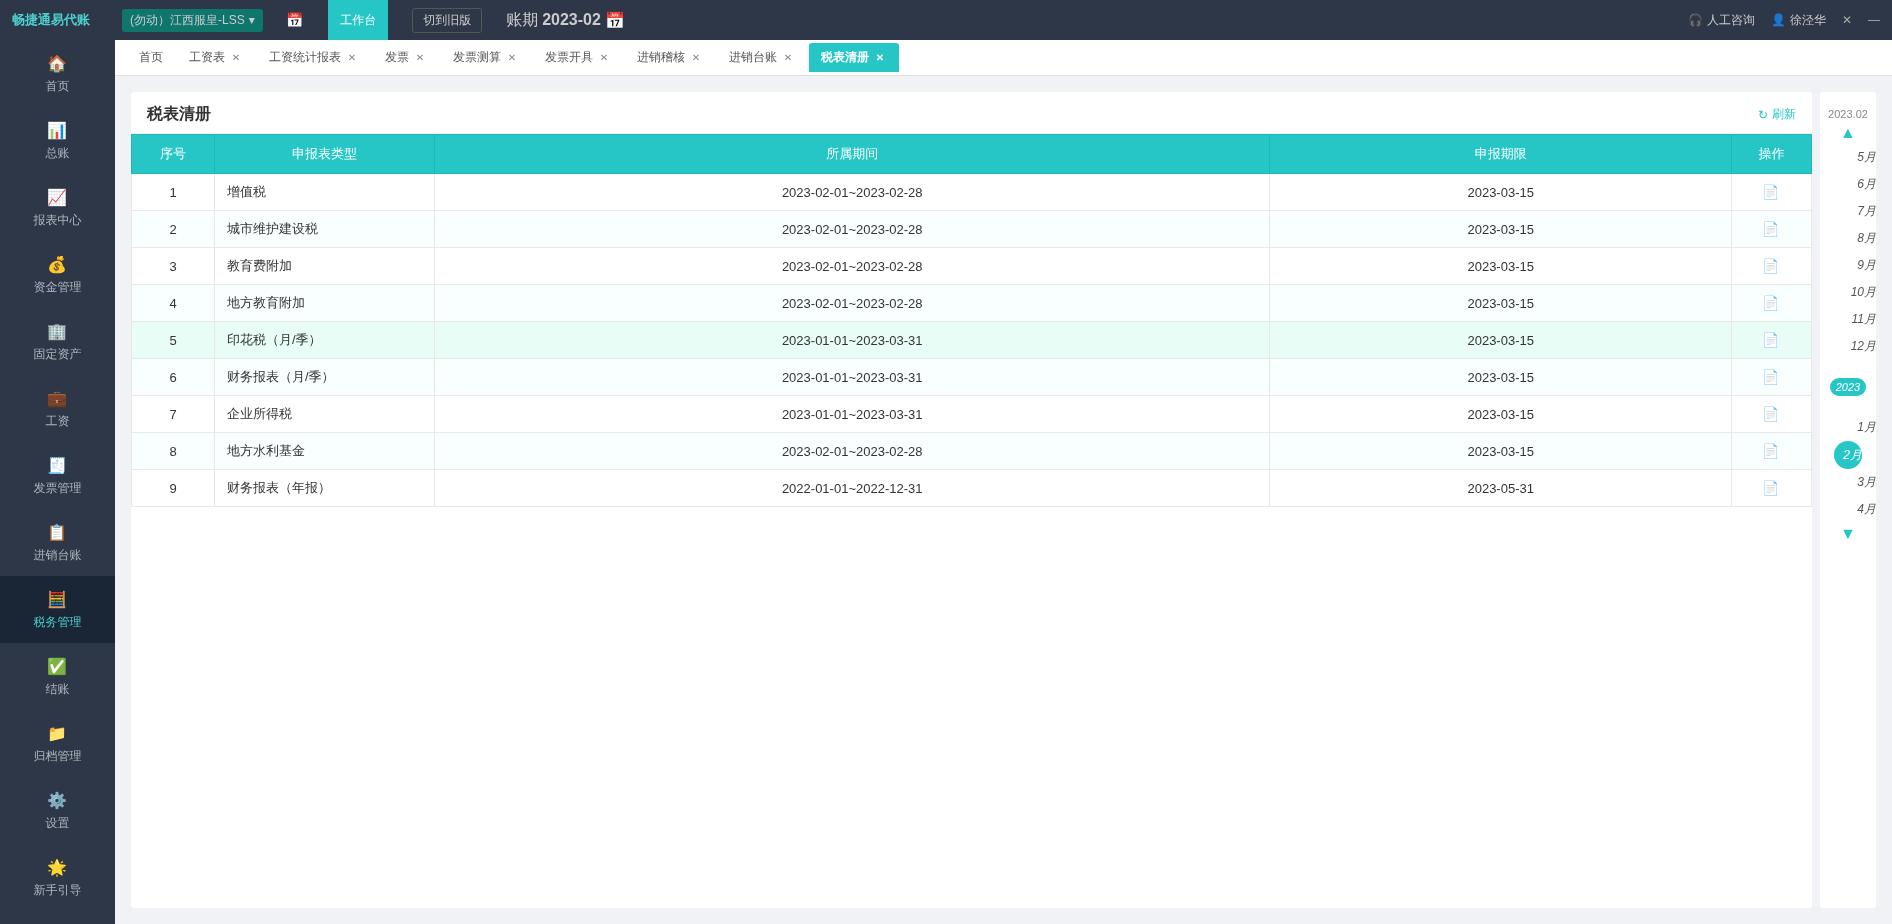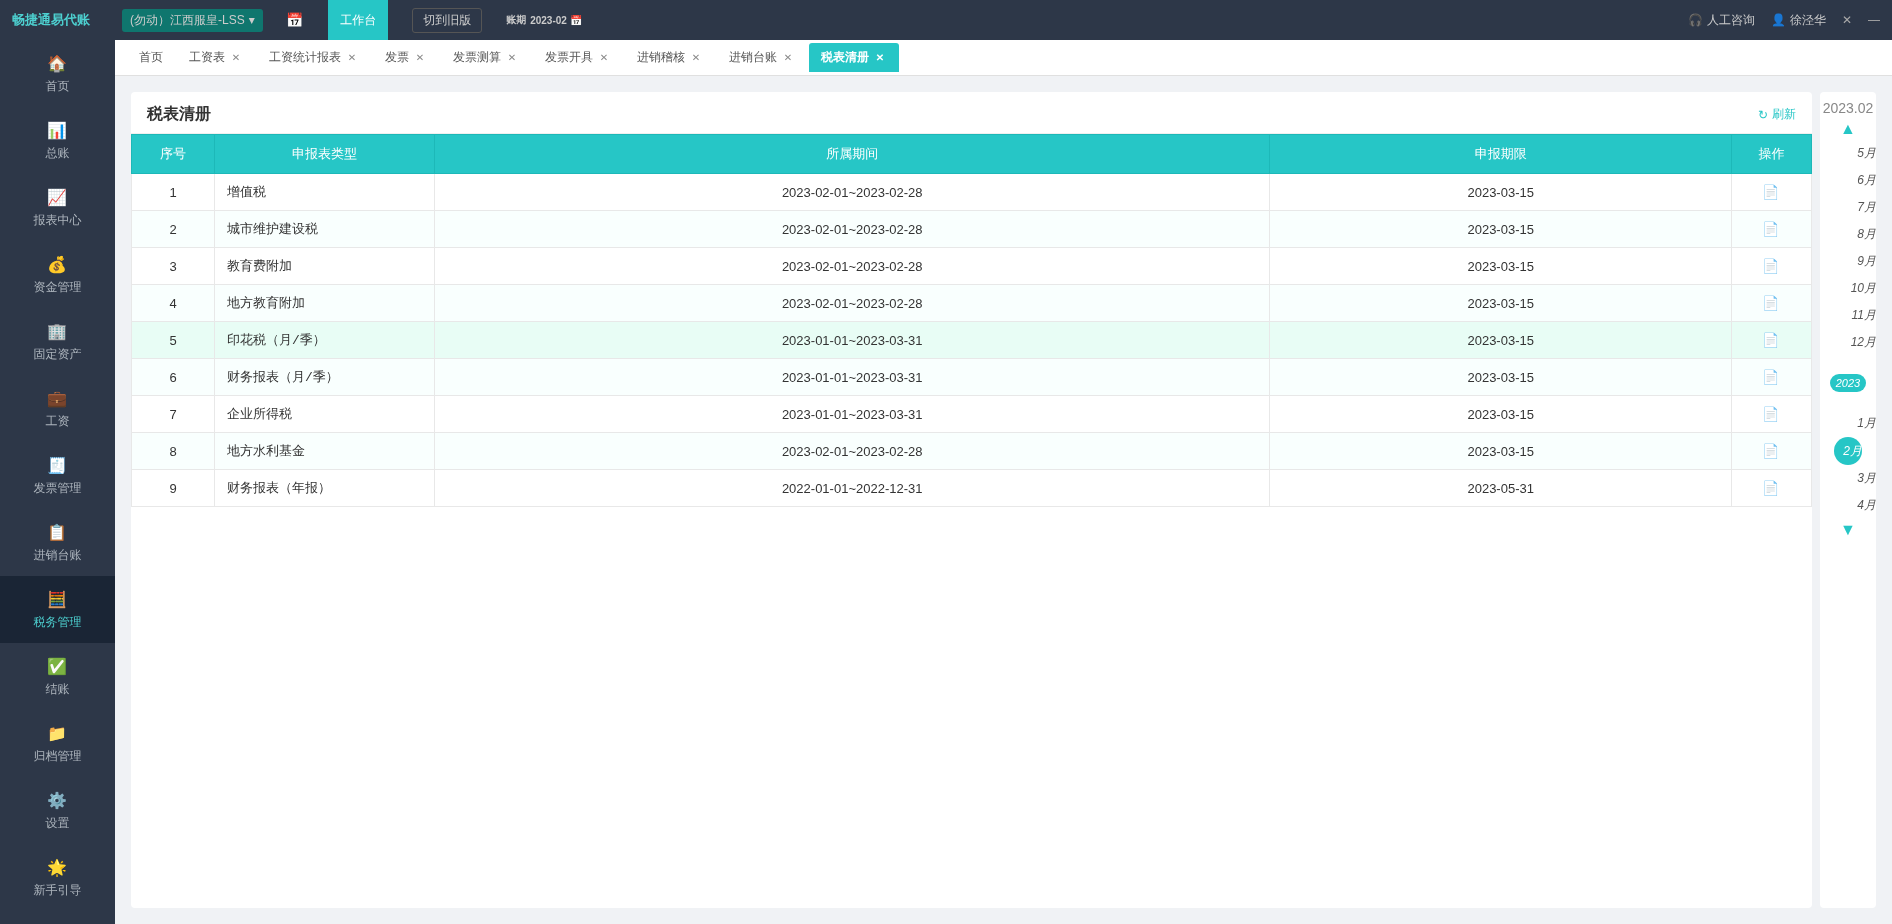--- a/index.html
+++ b/index.html
@@ -44,25 +44,24 @@
       background: transparent;
       color: #ccc;
       border: 1px solid #555;
       padding: 3px 10px;
       border-radius: 3px;
       cursor: pointer;
       font-size: 12px;
     }
     .top-bar-period {
       color: #ccc;
-      font-size: 10px;
+      font-size: 16px;
       display: flex;
       align-items: center;
       gap: 4px;
-      font-weight: bold;
     }
     .top-bar-right {
       margin-left: auto;
       display: flex;
       align-items: center;
       gap: 16px;
       color: #ccc;
       font-size: 12px;
     }
     .top-bar-user {
@@ -220,21 +219,20 @@
     }
     tbody td {
       padding: 9px 12px;
       font-size: 13px;
       color: #333;
       border: 1px solid #e8e8e8;
       text-align: center;
     }
     tbody td.tax-name {
       text-align: left;
-      font-family: Liberation Mono, monospace;
     }
     .action-icon {
       color: #aaa;
       cursor: pointer;
       font-size: 14px;
     }
 
     
     .calendar-panel {
       width: 56px;
@@ -242,23 +240,24 @@
       border-radius: 4px;
       display: flex;
       flex-direction: column;
       align-items: center;
       padding: 4px 0;
       font-size: 12px;
       flex-shrink: 0;
       overflow: hidden;
     }
     .cal-header {
-      font-size: 14px;
+      font-size: 11px;
       color: #888;
       padding: 4px 0 2px;
+      margin-top: 8px;
     }
     .cal-item {
       width: 100%;
       text-align: right;
       padding: 5px 0;
       color: #555;
       cursor: pointer;
       font-size: 12px;
       font-style: italic;
     }

